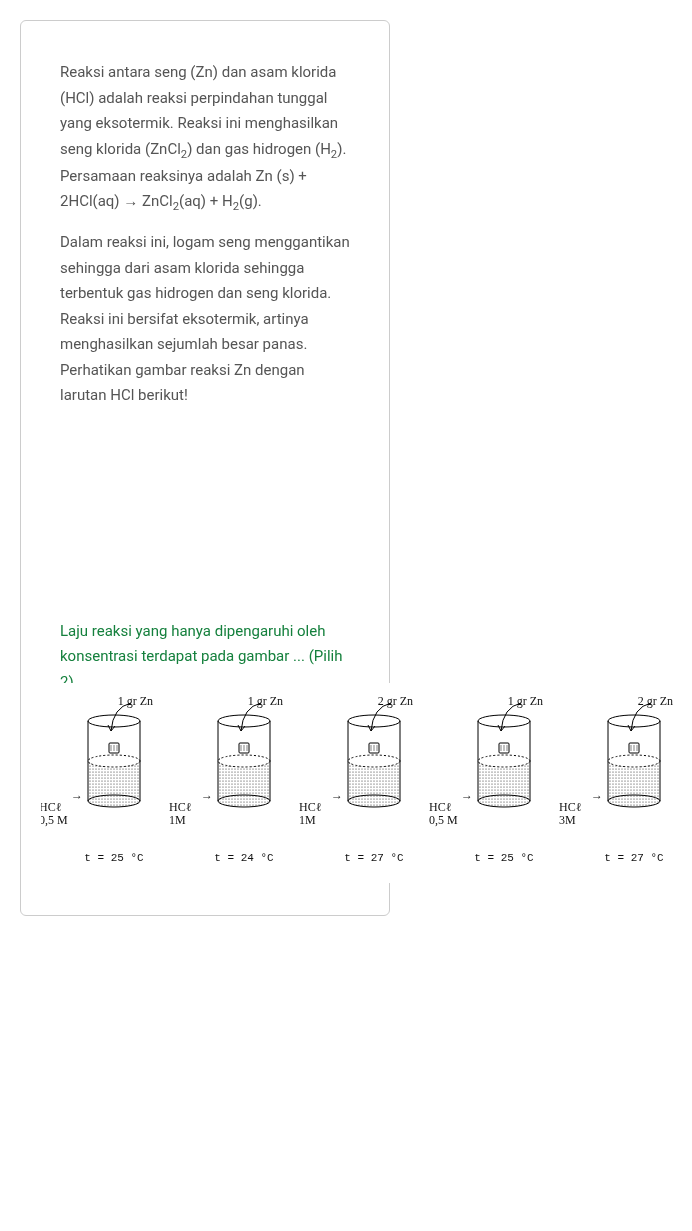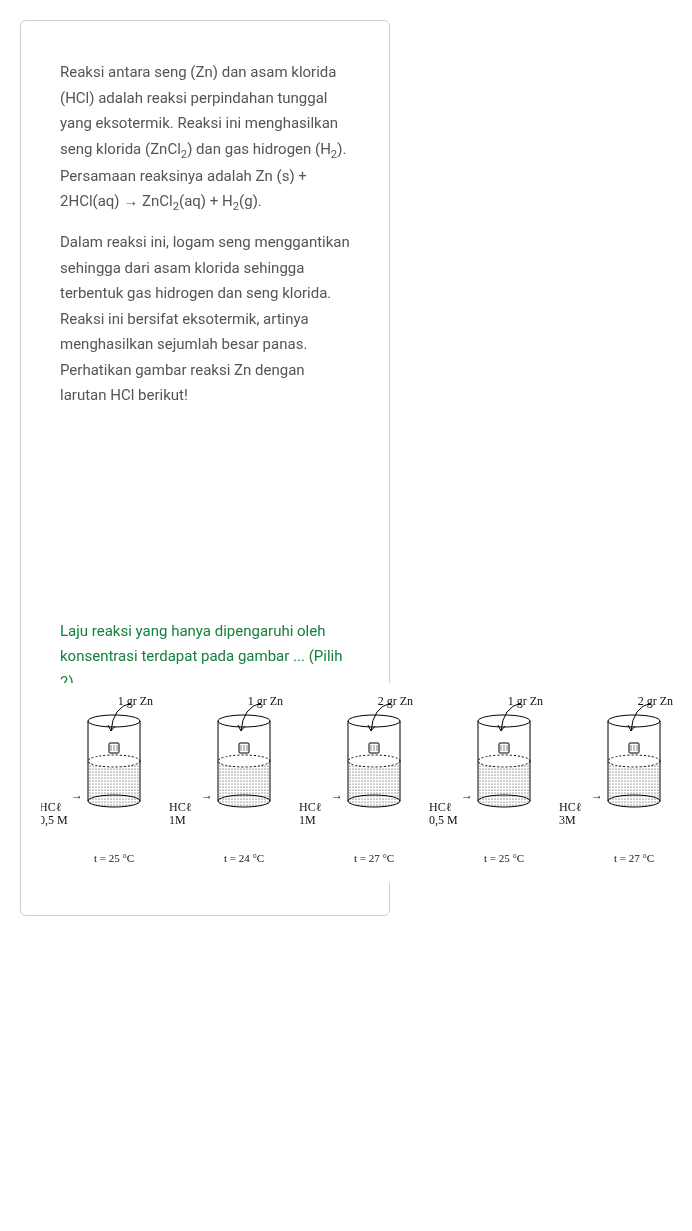--- a/index.html
+++ b/index.html
@@ -98,20 +98,21 @@
       width: 56px;
       height: 100px;
       position: relative;
       margin-left: 16px;
     }
     .beaker svg { display: block; }
     .temp {
       margin-top: 6px;
       font-size: 11px;
       margin-left: 16px;
+      font-family: Liberation Mono, monospace;
     }
     .num {
       margin-top: 2px;
       font-weight: bold;
       font-size: 12px;
       margin-left: 16px;
     }
     .question-below {
       margin-top: 210px;
     }

